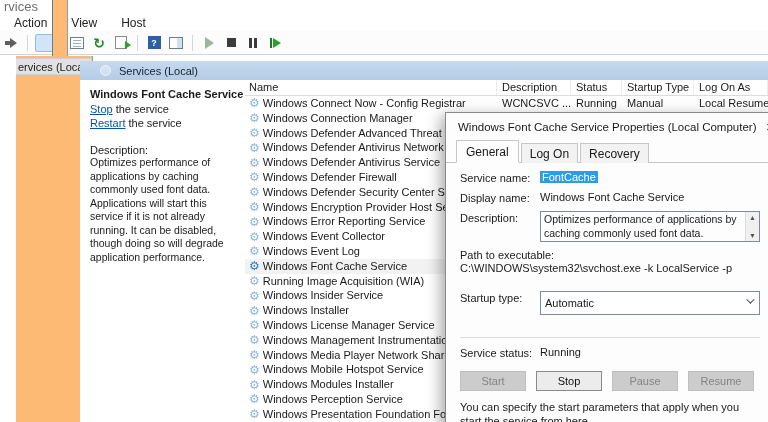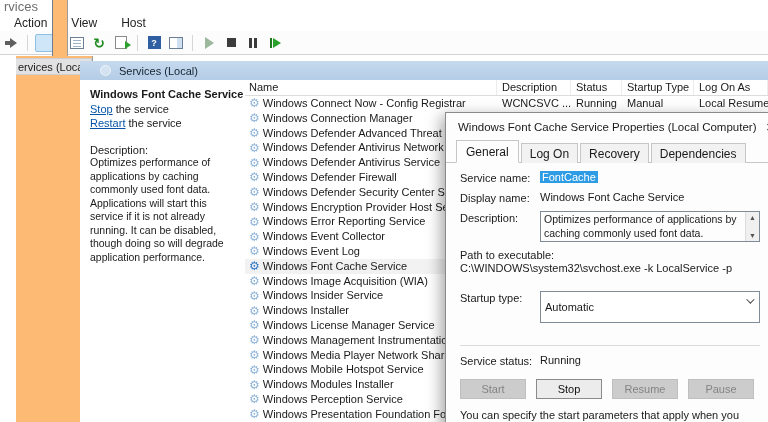--- a/index.html
+++ b/index.html
@@ -71,21 +71,21 @@
   .tab.active{background:#fdfdfd;padding:4px 9px 3px;z-index:2;border-bottom:1px solid #fdfdfd;}
   .dlg-body{padding:8px 14px 0 14px;}
   .f-row{display:flex;margin-bottom:7px;}
   .f-label{width:80px;flex:none;padding-top:1px;}
   .f-value{flex:1;}
   .hl-sel{display:inline-block;background:#2e9ce4;color:#fff;padding:0 2px;}
   .dtextbox{display:flex;border:1px solid #7f8c98;height:31px;overflow:hidden;}
   .dtext{flex:1;font-size:10.5px;line-height:13.5px;padding:1px 3px;overflow:hidden;}
   .dscroll{width:14px;background:#f0f0f0;border-left:1px solid #dcdcdc;display:flex;flex-direction:column;justify-content:space-between;align-items:center;font-size:7px;color:#555;padding:2px 0;}
   .pathblock{margin-bottom:16px;line-height:13px;}
-  .combo{flex:1;border:1px solid #7f8c98;height:32px;display:flex;align-items:center;padding-left:4px;background:#fff;position:relative;cursor:pointer;}
+  .combo{flex:1;border:1px solid #7f8c98;height:24px;display:flex;align-items:center;padding-left:4px;background:#fff;position:relative;cursor:pointer;}
   .combo .chev{position:absolute;right:7px;top:6px;width:6px;height:6px;border-right:1.5px solid #444;border-bottom:1.5px solid #444;transform:rotate(45deg) translateY(-2px);}
   .separator{height:1px;background:#dcdcdc;margin:22px 0 8px 0;}
   .btnrow{display:flex;gap:10px;margin:12px 0 0 0;}
   .btn{width:66px;height:20px;font-size:11px;display:flex;align-items:center;justify-content:center;border:1px solid #bfbfbf;background:#cccccc;color:#848484;}
   .btn.enabled{background:#ececec;border:1px solid #8a8a8a;color:#111;cursor:pointer;}
   .note{margin-top:10px;width:302px;line-height:13.5px;}
   .f-params{display:flex;margin-top:6px;align-items:flex-start;}
   .params-input{flex:1;height:20px;border:1px solid #7f8c98;background:#fff;}
 </style>
 </head>
@@ -292,21 +292,21 @@
           <span class="ntext">Windows Font Cache Service</span>
         </div>
         <div class="c c-desc"></div>
         <div class="c c-status"></div>
         <div class="c c-stype"></div>
         <div class="c c-logon"></div>
       </div>
       <div class="lrow">
         <div class="c c-name">
           <span class="gear">⚙</span>
-          <span class="ntext">Windows Image Acquisition (WIA)</span>
+          <span class="ntext">Running Image Acquisition (WIA)</span>
         </div>
         <div class="c c-desc"></div>
         <div class="c c-status"></div>
         <div class="c c-stype"></div>
         <div class="c c-logon"></div>
       </div>
       <div class="lrow">
         <div class="c c-name">
           <span class="gear">⚙</span>
           <span class="ntext">Windows Insider Service</span>
@@ -401,21 +401,20 @@
 
 <div class="abs dialog">
   <div class="dlg-title">
     <span>Windows Font Cache Service Properties (Local Computer)</span>
     <span class="dlg-close">×</span>
   </div>
   <div class="dlg-tabs">
     <span class="tab active">General</span>
     <span class="tab">Log On</span>
     <span class="tab">Recovery</span>
-    <span class="tab">Dependencies</span>
   </div>
   <div class="dlg-body">
     <div class="f-row">
       <span class="f-label">Service name:</span>
       <span class="f-value"><span class="hl-sel">FontCache</span></span>
     </div>
     <div class="f-row">
       <span class="f-label">Display name:</span>
       <span class="f-value">Windows Font Cache Service</span>
     </div>
@@ -443,22 +442,22 @@
       </span>
     </div>
     <div class="separator"></div>
     <div class="f-row" style="margin-bottom:7px;">
       <span class="f-label">Service status:</span>
       <span class="f-value">Running</span>
     </div>
     <div class="btnrow">
       <span class="btn">Start</span>
       <span class="btn enabled">Stop</span>
+      <span class="btn">Pause</span>
       <span class="btn">Resume</span>
-      <span class="btn">Pause</span>
     </div>
     <div class="note">You can specify the start parameters that apply when you start the service from here.</div>
     <div class="f-params">
       <span class="f-label">Start parameters:</span>
       <span class="params-input"></span>
     </div>
   </div>
 </div>
 
 </body></html>

